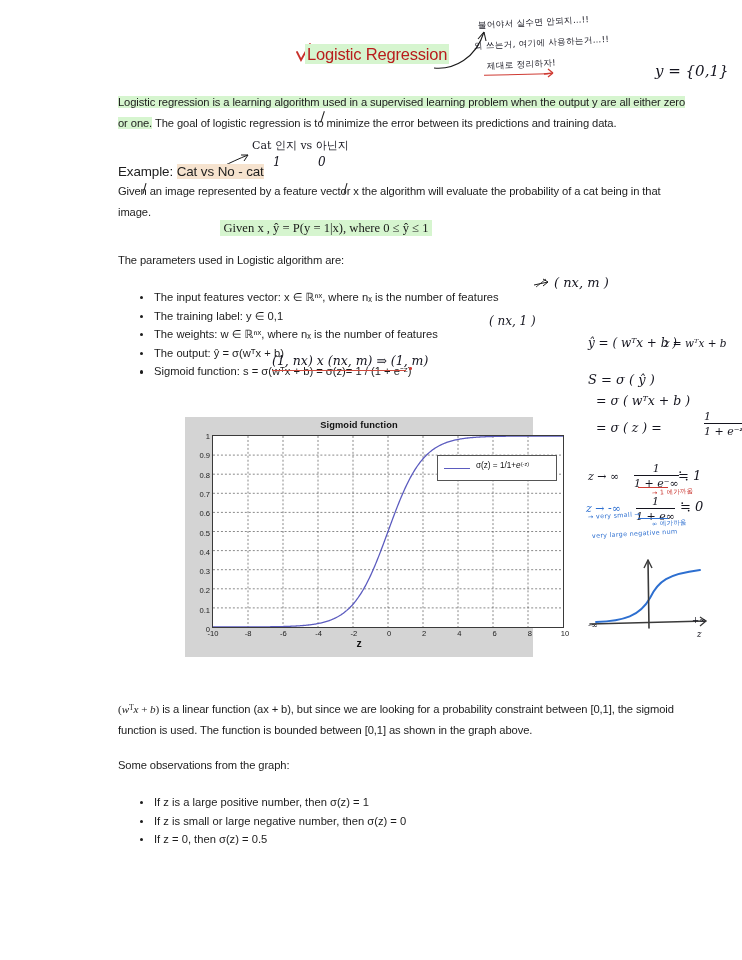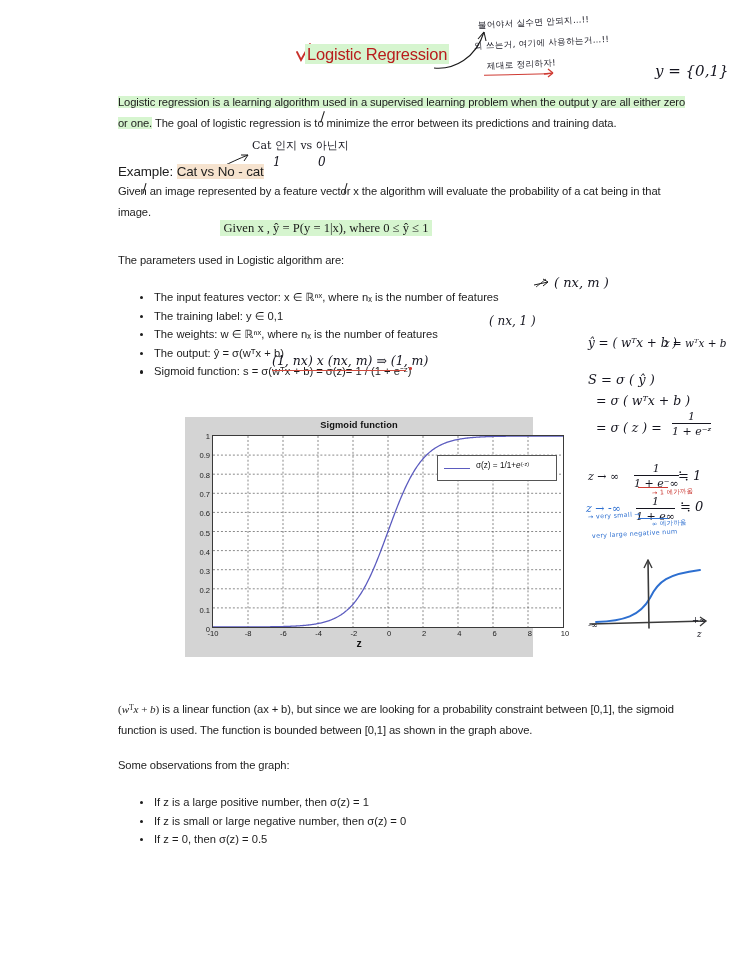--- a/index.html
+++ b/index.html
@@ -307,21 +307,21 @@
   <div style="position:absolute; left:409px; top:367px; width:2.6px; height:2.6px; background:#cf3b33; border-radius:50%;"></div>
 
   <div class="hw hw-m" style="left:588px; top:336px; font-size:12px;">ŷ = ( wᵀx + b )</div>
   <div class="hw hw-m" style="left:664px; top:337px; font-size:10.5px;">z = wᵀx + b</div>
 
   <div class="hw hw-m" style="left:588px; top:372px; font-size:13px;">S = σ ( ŷ )</div>
   <div class="hw hw-m" style="left:596px; top:393px; font-size:12.5px;">= σ ( wᵀx + b )</div>
   <div class="hw hw-m" style="left:596px; top:420px; font-size:12.5px;">= σ ( z )  =</div>
   <div class="hw hw-m" style="left:672px; top:410px; font-size:11px; text-align:center;">
     <span style="display:block;">1</span>
-    <span style="display:block; border-top:1.1px solid #14141e; padding-top:1px;">1 + e⁻ᶻ</span>
+    <span style="display:block; border-top:1.1px solid #14141e; padding-top:1px;margin-left:32px;">1 + e⁻ᶻ</span>
   </div>
 
   <div class="hw hw-m" style="left:588px; top:470px; font-size:11px;">z →  ∞</div>
   <div class="hw hw-m" style="left:634px; top:462px; font-size:11px; text-align:center;">
     <span style="display:block;">1</span>
     <span style="display:block; border-top:1.1px solid #14141e; padding-top:1px;">1 + e⁻∞</span>
   </div>
   <div class="redline" style="left:638px; top:487px; width:30px;"></div>
   <div class="hw hw-m" style="left:678px; top:468px; font-size:13px;">≒ 1</div>
   <div class="hw hw-k hw-red" style="left:652px; top:489px; font-size:6.4px;">→ 1 에가까움</div>

